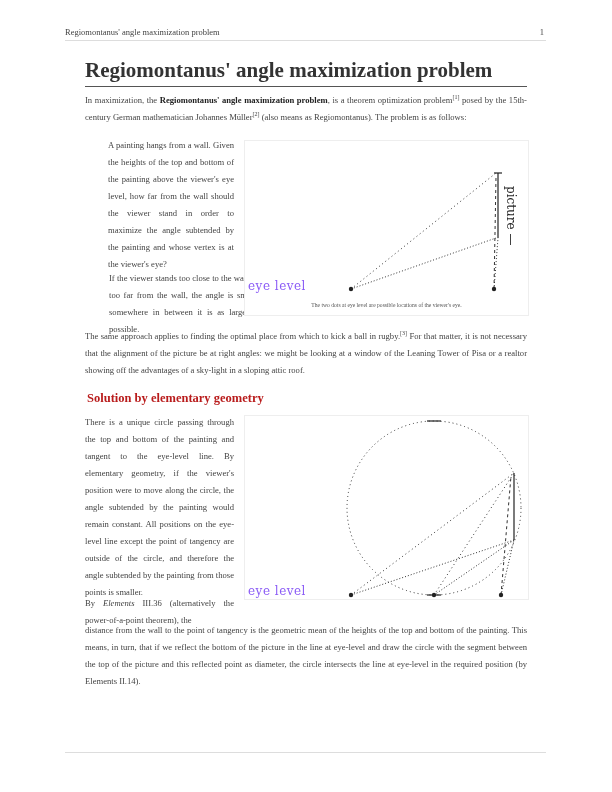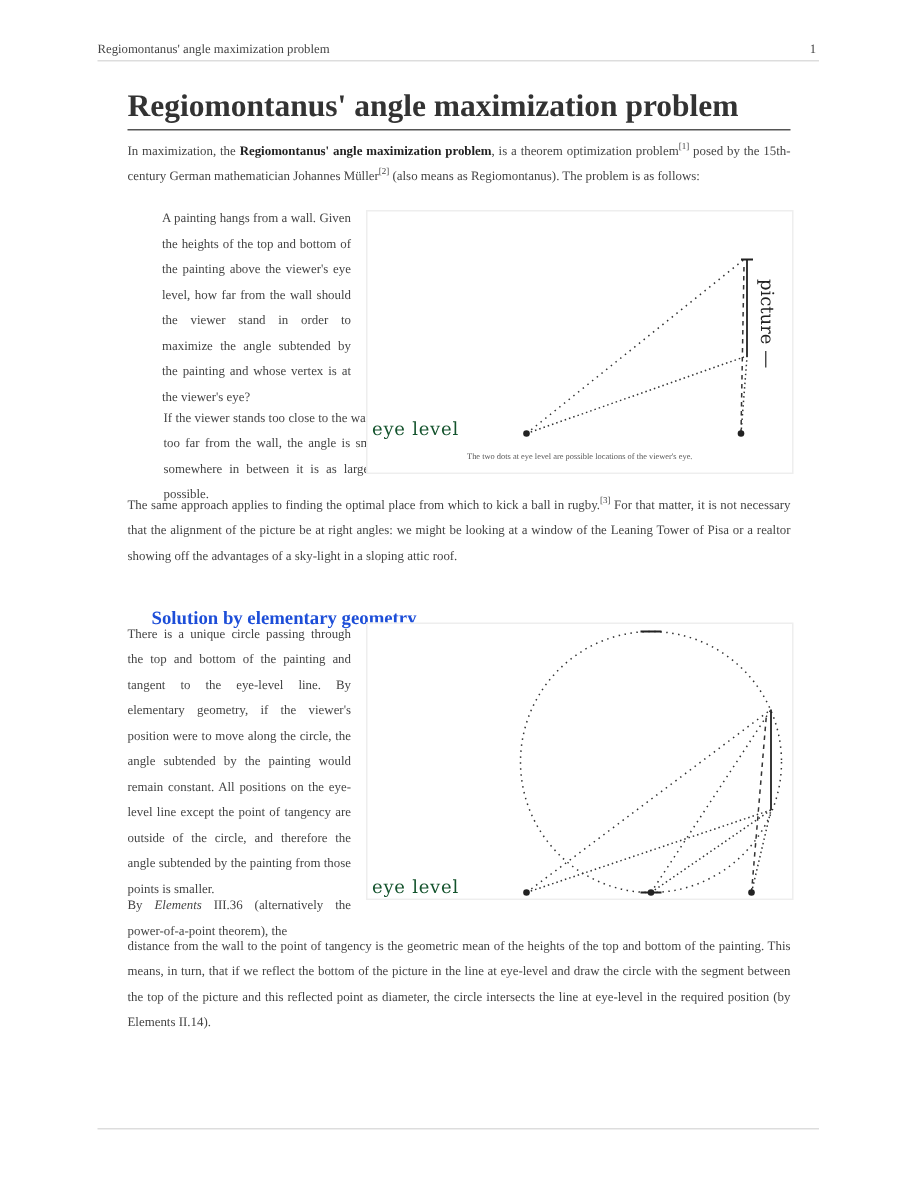--- a/index.html
+++ b/index.html
@@ -11,23 +11,23 @@
   .title { position: absolute; left: 85px; top: 56px; width: 442px; margin: 0;
            font-size: 21px; font-weight: bold; color: #333; line-height: 28px; }
   .title-rule { position: absolute; left: 85px; top: 86px; width: 442px; height: 1px; background: #555; }
   .para { position: absolute; font-size: 8.6px; line-height: 17px; text-align: justify; color: #444; margin: 0; }
   .para b { color: #222; }
   sup { font-size: 6px; vertical-align: 4px; line-height: 0; }
   .quote { position: absolute; left: 108px; top: 137px; width: 126px; font-size: 8.6px; line-height: 17px; text-align: justify; color: #444; font-family: Liberation Serif, serif; }
   .figure { position: absolute; border: 1px solid #eee; background: #fff; }
   .figure svg { position: absolute; left: 0; top: 0; }
   .caption { position: absolute; left: 0; width: 100%; text-align: center; font-size: 5.6px; color: #555; }
-  .h2 { position: absolute; left: 85px; top: 389px; margin: 16px; font-size: 12.5px; font-weight: bold; color: #1d4ed8; }
+  .h2 { position: absolute; left: 85px; top: 389px; margin: 2px; font-size: 12.5px; font-weight: bold; color: #b91c1c; }
   .footer-rule { position: absolute; left: 65px; top: 752px; width: 481px; height: 1px; background: #ddd; }
-  .eye-label { position: absolute; font-size: 12px; color: #14532d; font-family: "DejaVu Serif", serif; letter-spacing: 0.5px; }
+  .eye-label { position: absolute; font-size: 12px; color: #8b5cf6; font-family: "DejaVu Serif", serif; letter-spacing: 0.5px; }
 </style>
 </head>
 <body>
 
 <div class="running-header">
   <span>Regiomontanus' angle maximization problem</span>
   <span class="page-num">1</span>
 </div>
 <div class="running-header-rule"></div>
 

